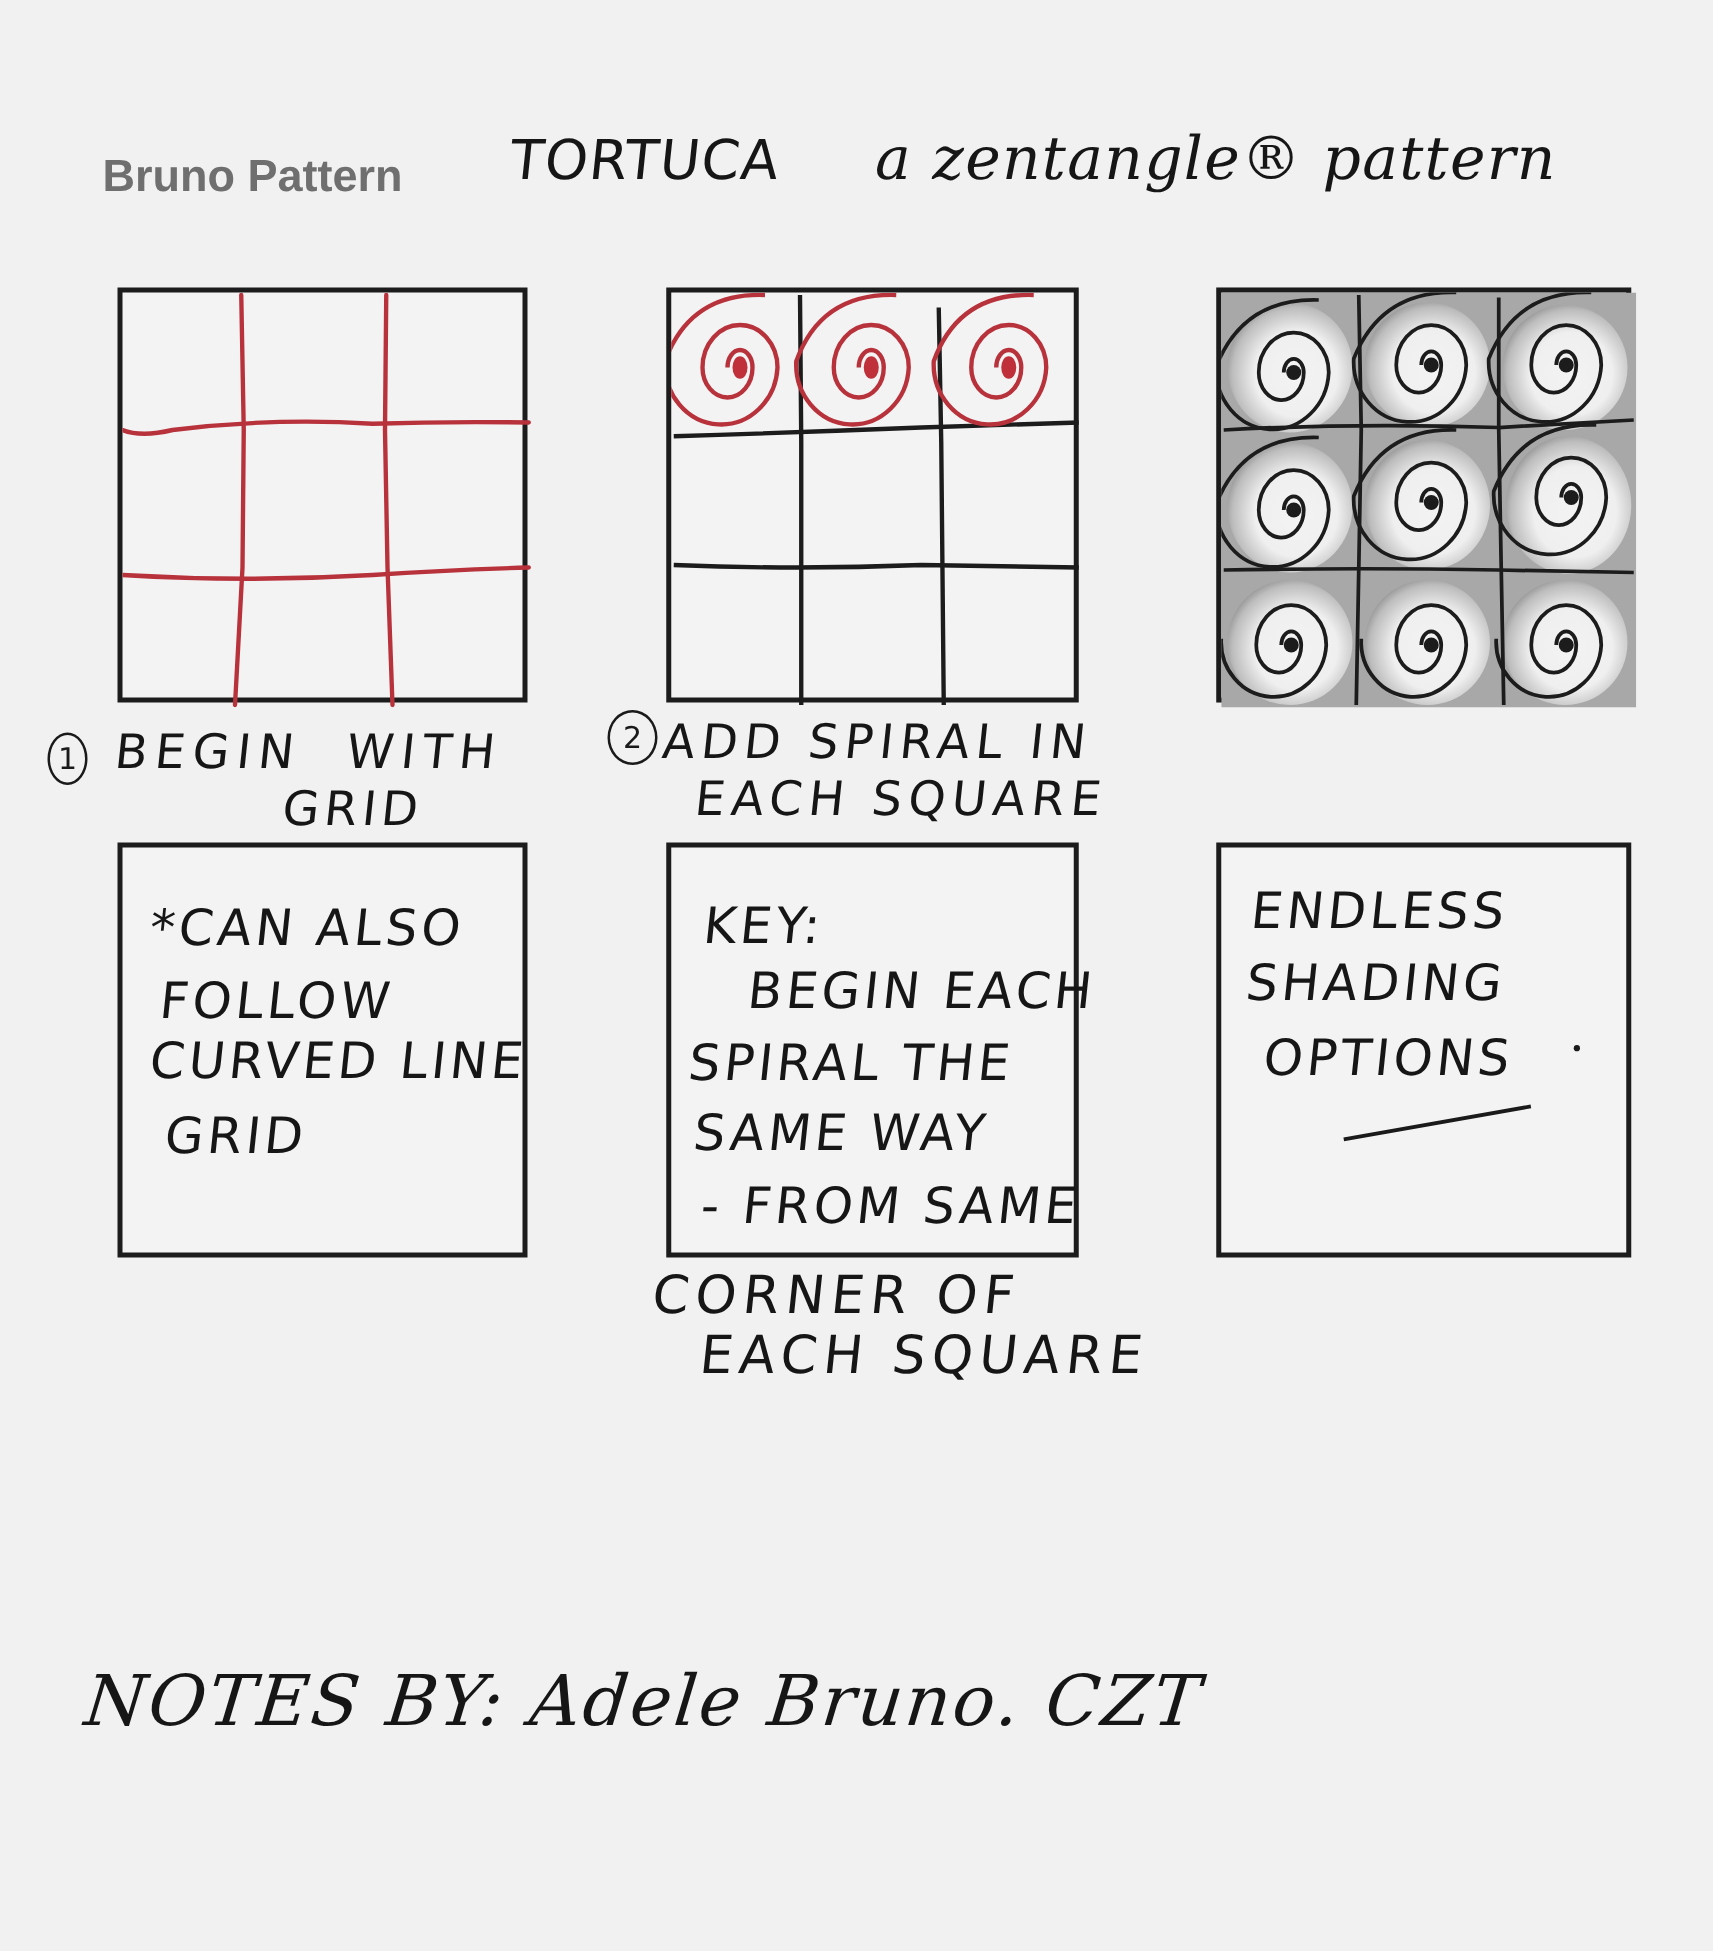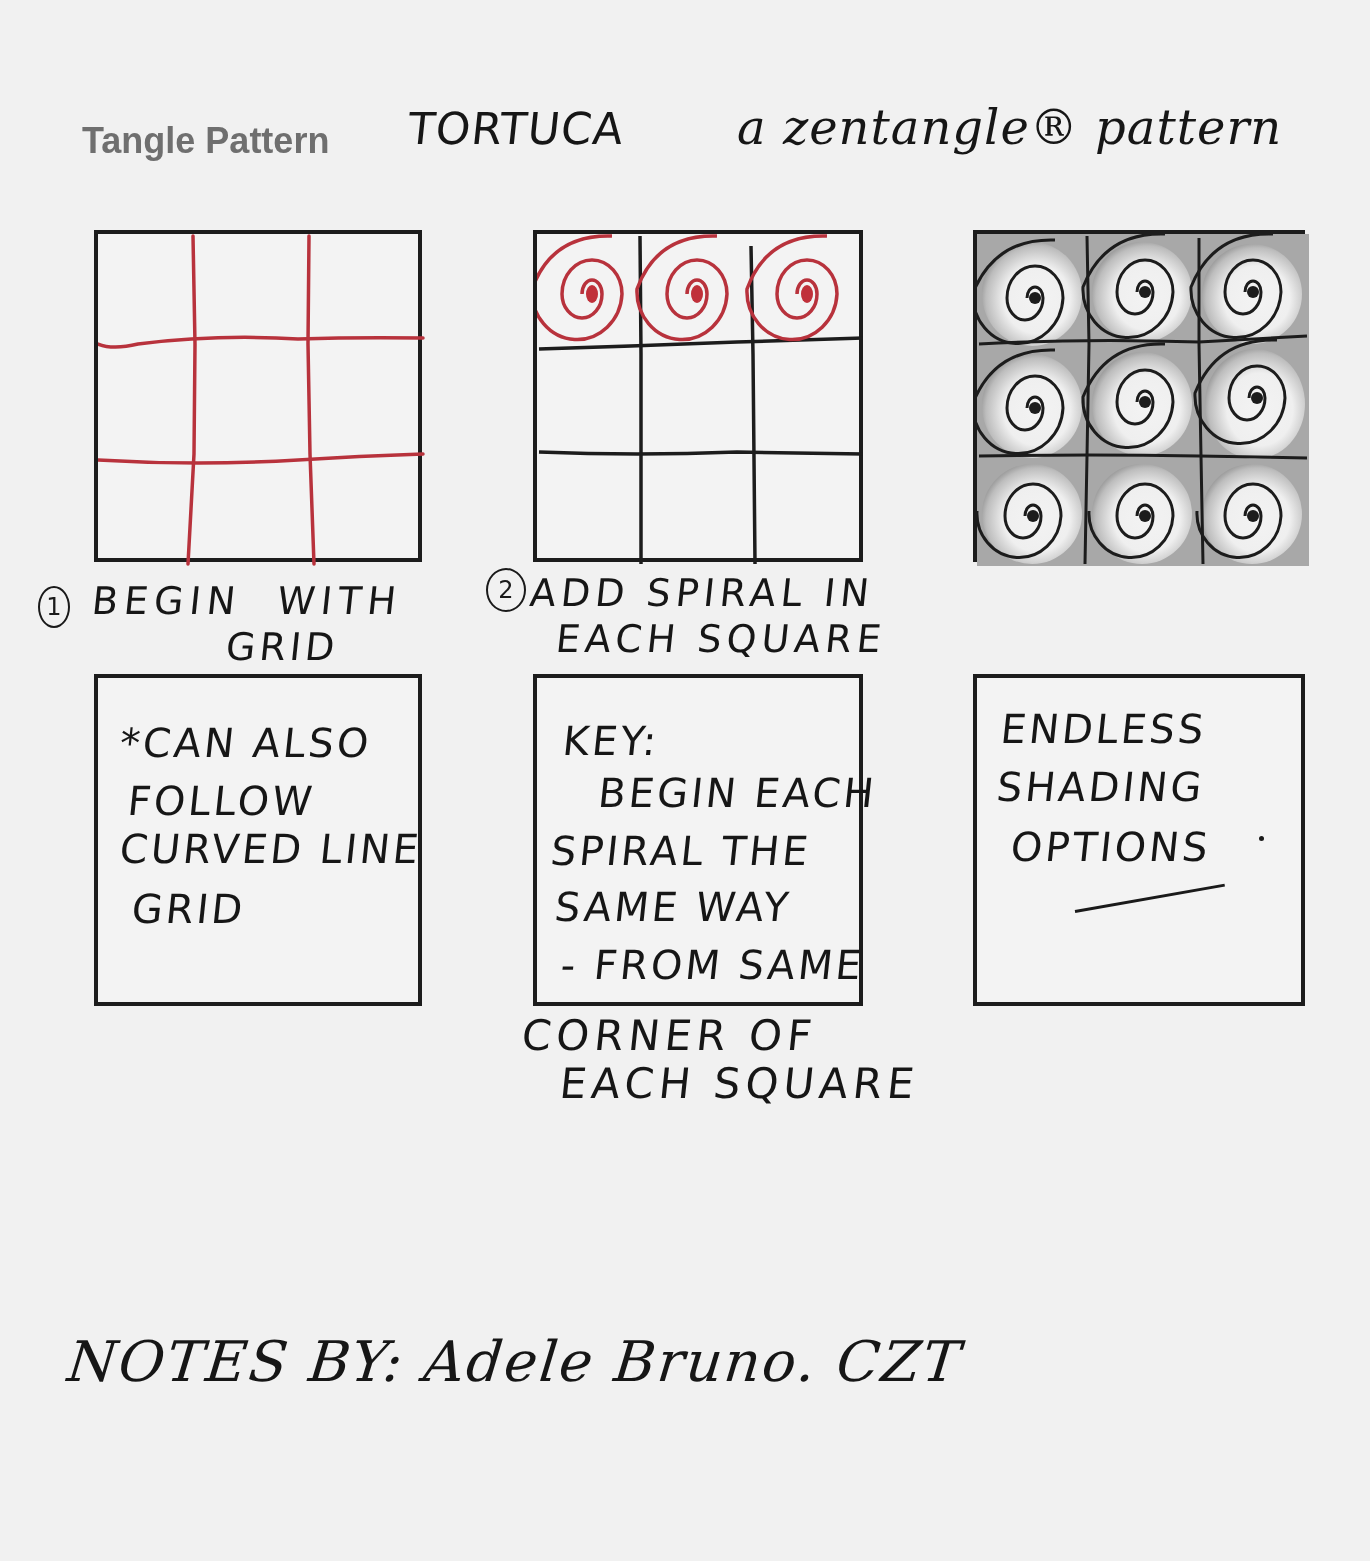--- a/index.html
+++ b/index.html
@@ -47,23 +47,23 @@
     .underline-stroke {
       position: absolute;
       height: 3px;
       background: #1a1a1a;
       transform-origin: left center;
     }
   </style>
 </head>
 <body>
 
-<div class="abs printed" style="left:82px; top:120px;">Tangle Pattern</div>
+<div class="abs printed" style="left:82px; top:120px;">Bruno Pattern</div>
 <div class="abs hand" style="left:408px; top:104px; font-size:44px; letter-spacing:1px;">TORTUCA</div>
-<div class="abs hand" style="left:700px; top:100px; font-size:48px; letter-spacing:1px; font-family:'DejaVu Serif', serif; font-style:italic; transform:none;margin-left:37px;">a zentangle® pattern</div>
+<div class="abs hand" style="left:700px; top:100px; font-size:48px; letter-spacing:1px; font-family:'DejaVu Serif', serif; font-style:italic; transform:none;">a zentangle® pattern</div>
 
 <div class="tile" style="left:94px; top:230px; width:328px; height:332px;">
   <svg width="328" height="332">
     <g stroke="#b8323c" stroke-width="3.5" fill="none" stroke-linecap="round">
       <path d="M95 2 L97 110 L96 220 L90 330"></path>
       <path d="M211 2 L210 110 L212 220 L216 330"></path>
       <path d="M0 110 Q15 116 40 110 Q120 100 200 105 Q260 103 325 104"></path>
       <path d="M0 226 Q100 232 200 226 Q260 222 325 220"></path>
     </g>
   </svg>

